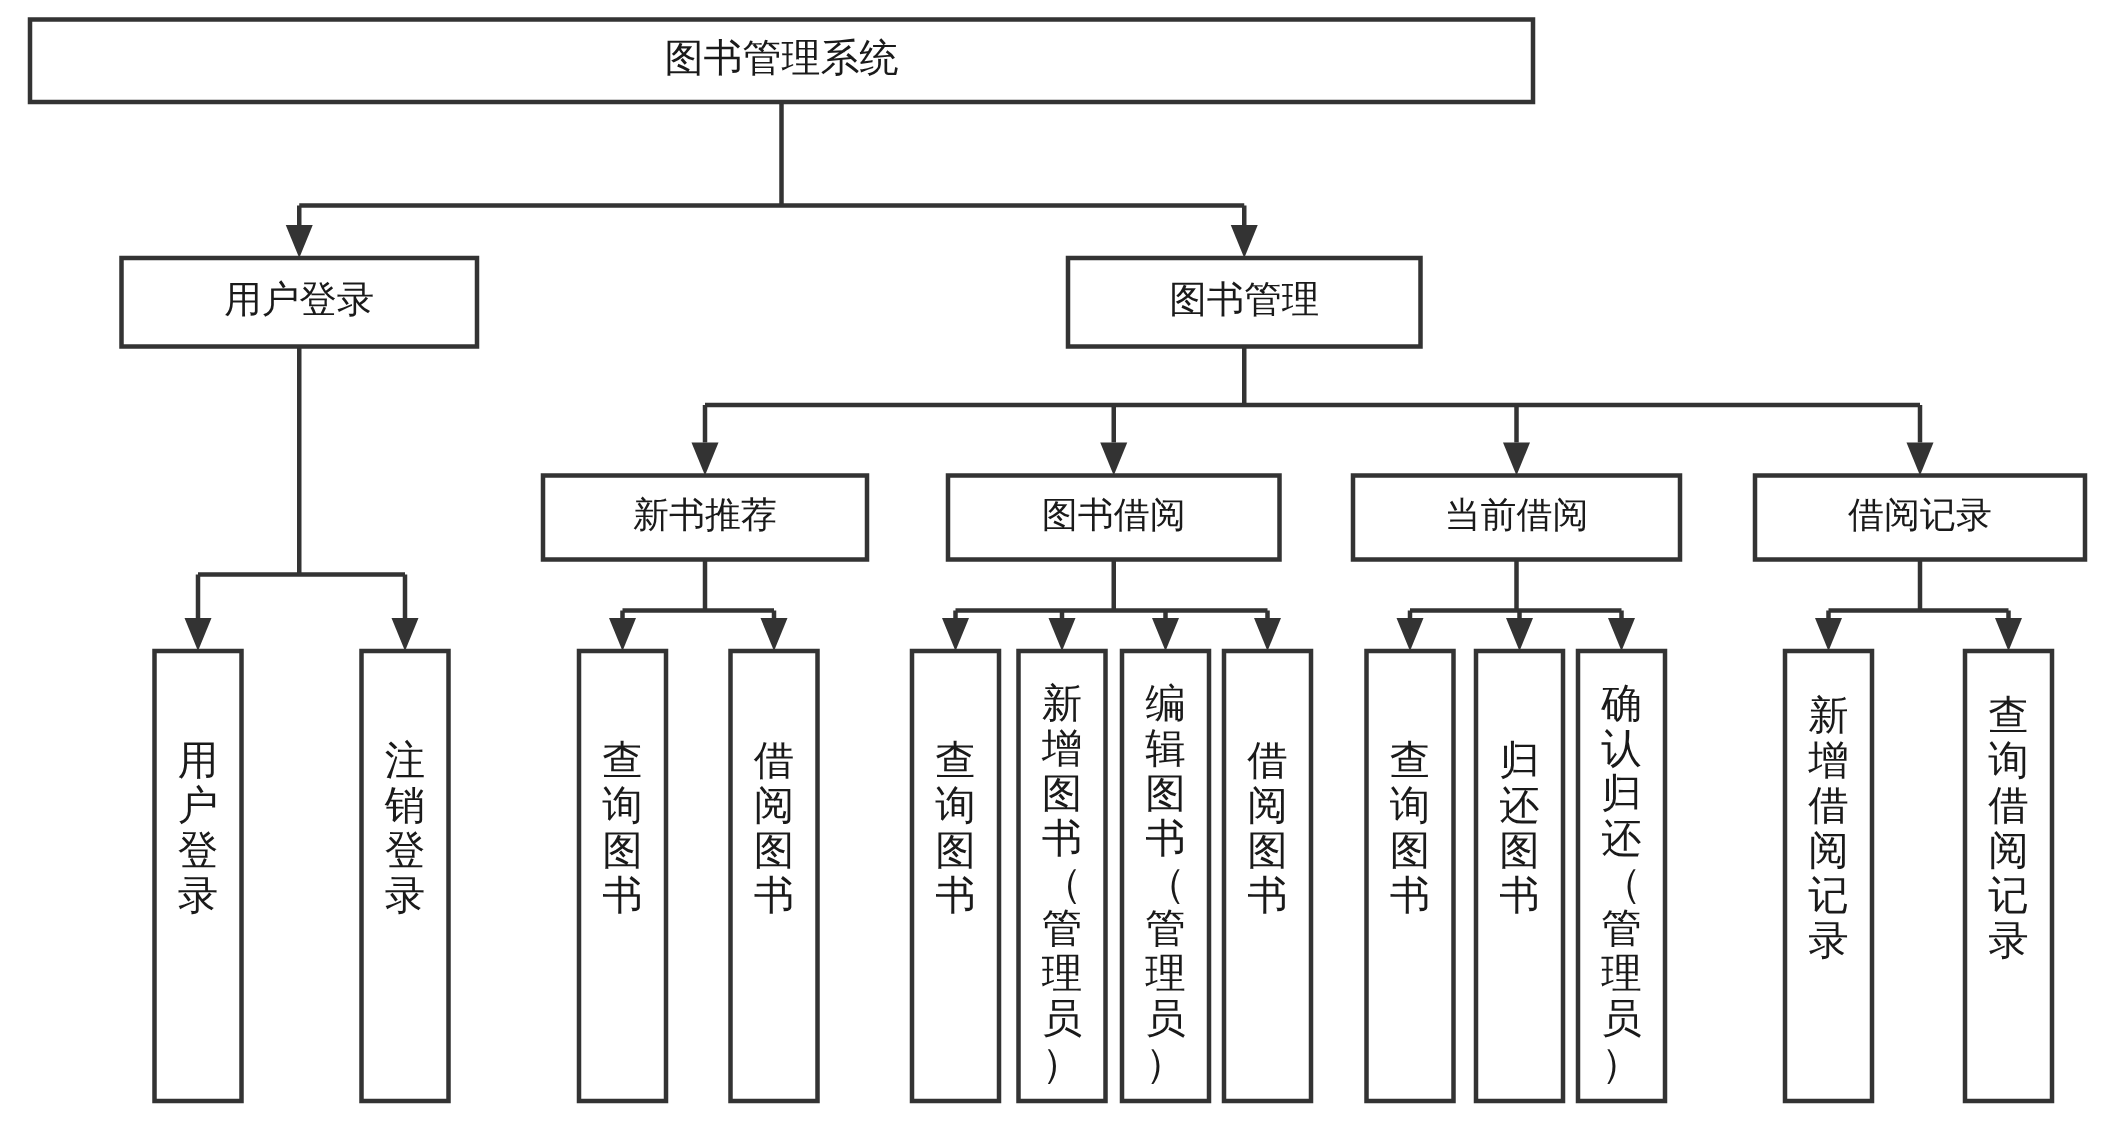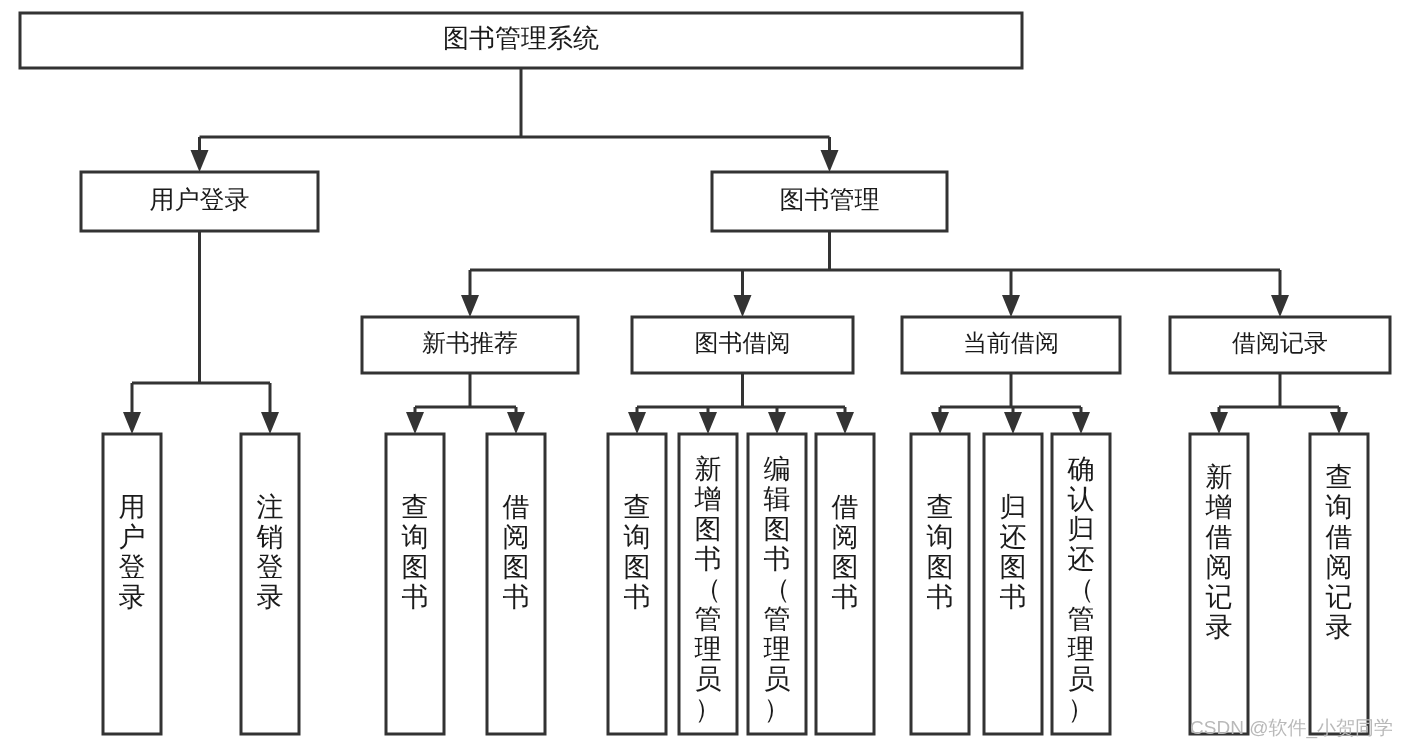--- a/index.html
+++ b/index.html
@@ -194,14 +194,13 @@
         <g>
           <rect x="1190" y="434" width="58" height="300" class="node-rect"></rect>
           <text x="1219" y="0" class="node-label" font-size="27"><tspan x="1219" y="479">新</tspan><tspan x="1219" y="509">增</tspan><tspan x="1219" y="539">借</tspan><tspan x="1219" y="569">阅</tspan><tspan x="1219" y="599">记</tspan><tspan x="1219" y="629">录</tspan></text>
         </g>
         <g>
           <rect x="1310" y="434" width="58" height="300" class="node-rect"></rect>
           <text x="1339" y="0" class="node-label" font-size="27"><tspan x="1339" y="479">查</tspan><tspan x="1339" y="509">询</tspan><tspan x="1339" y="539">借</tspan><tspan x="1339" y="569">阅</tspan><tspan x="1339" y="599">记</tspan><tspan x="1339" y="629">录</tspan></text>
         </g>
       </g>
   </svg>
-  <div class="watermark">CSDN @软件_小贺同学</div>
 </div>
 
 </body></html>

